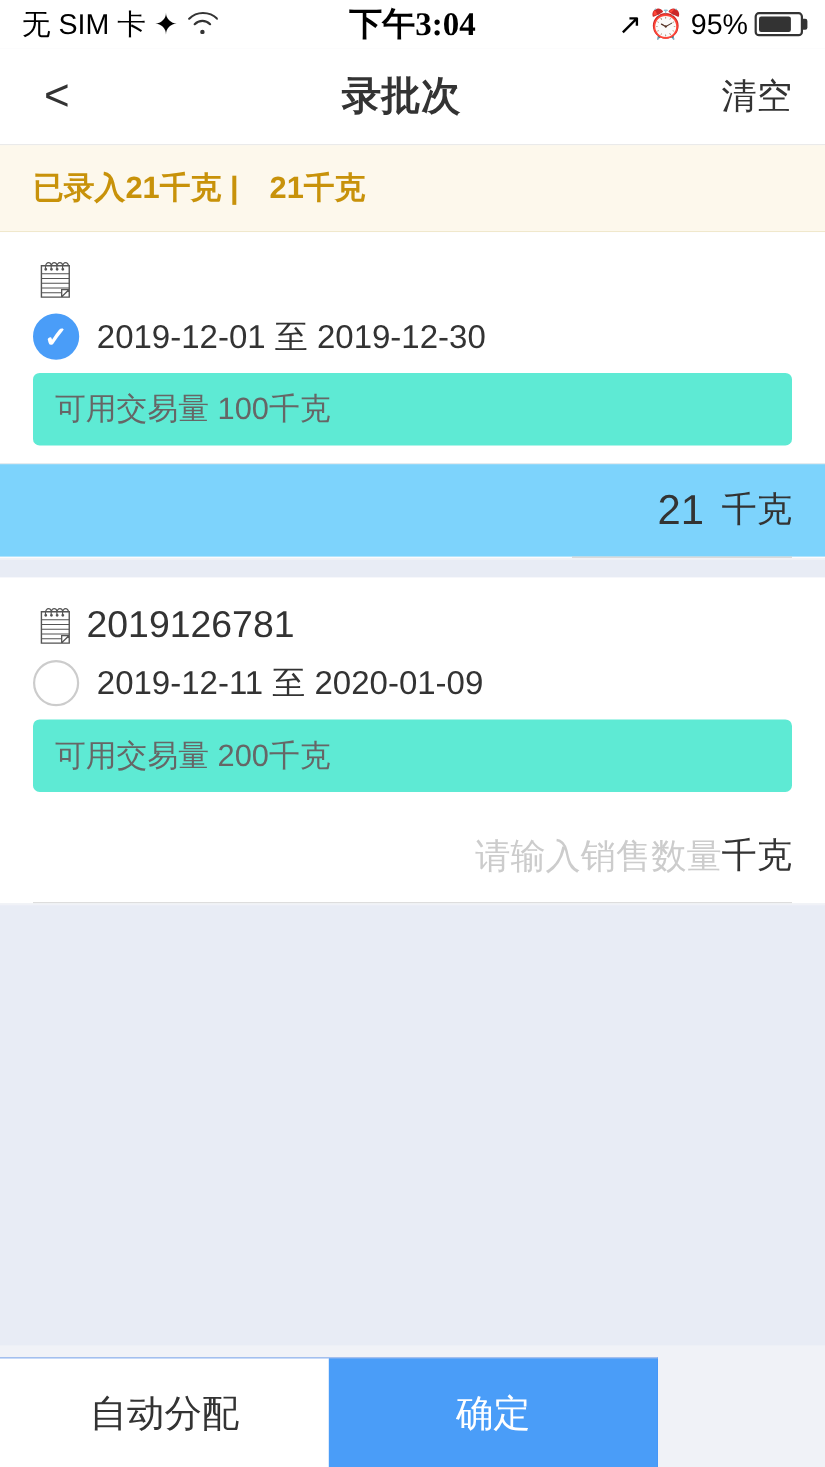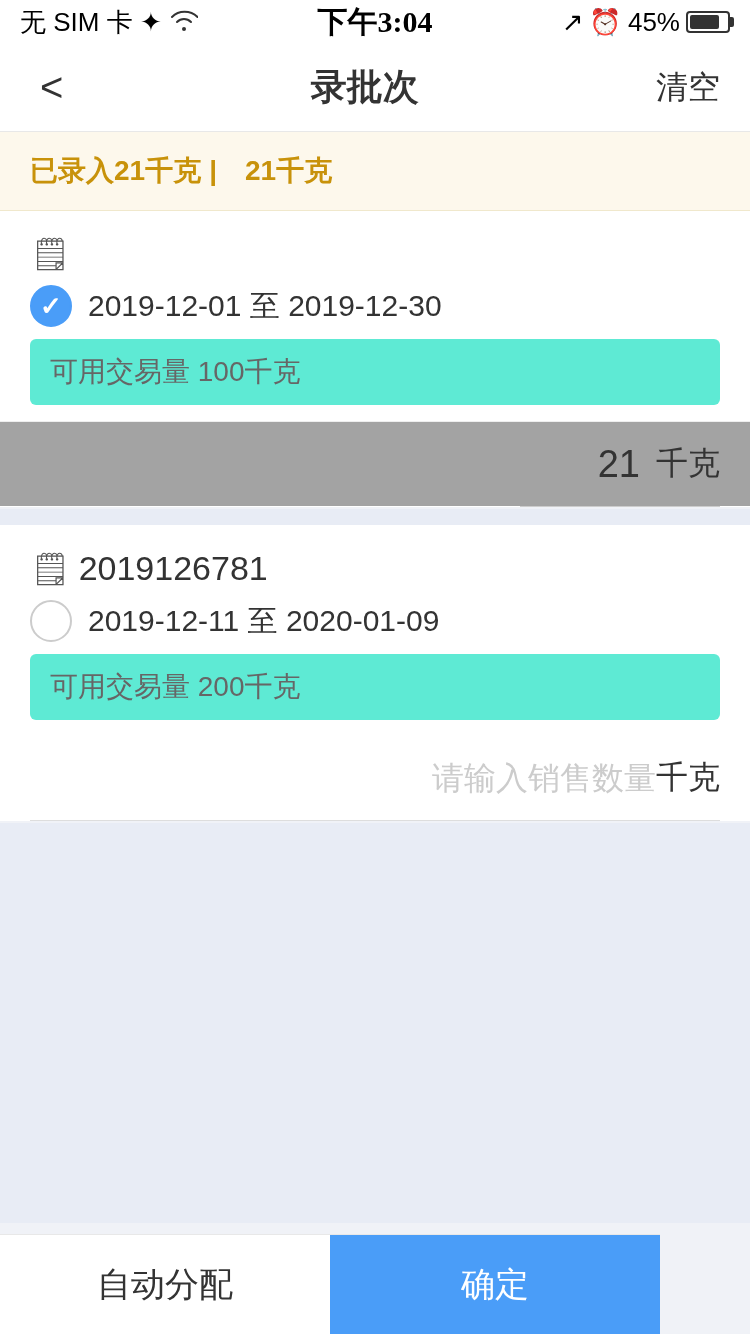--- a/index.html
+++ b/index.html
@@ -180,21 +180,21 @@
       margin: 0 30px 16px 30px;
       background: #5eead4;
       border-radius: 6px;
       padding: 14px 20px;
       font-size: 28px;
       color: #666;
     }
 
     
     .quantity-row {
-      background: #a3a3a3;
+      background: #7dd3fc;
       padding: 20px 30px;
       display: flex;
       align-items: center;
       justify-content: flex-end;
       gap: 16px;
       border-top: 1px solid #eee;
     }
     .quantity-value {
       font-size: 38px;
       font-weight: 500;
@@ -251,21 +251,21 @@
       background: #e8ecf5;
       flex: 1;
       min-height: 400px;
     }
 
     
     .bottom-bar {
       position: fixed;
       bottom: 0;
       left: 0;
-      width: 660px;
+      width: 598px;
       height: 100px;
       display: flex;
       background: #3b82f6;
       border-top: 1px solid #e8e8e8;
     }
     .btn-auto {
       flex: 1;
       display: flex;
       align-items: center;
       justify-content: center;
@@ -300,21 +300,21 @@
         <path d="M14 18a2 2 0 1 1 0 4 2 2 0 0 1 0-4z" fill="#333"></path>
         <path d="M7 13c1.8-1.8 4.3-3 7-3s5.2 1.2 7 3" stroke="#333" stroke-width="2" fill="none" stroke-linecap="round"></path>
         <path d="M2 8c3.2-3.2 7.7-5.2 12.5-5.2S24.3 4.8 27.5 8" stroke="#333" stroke-width="2" fill="none" stroke-linecap="round"></path>
       </svg>
     </span>
   </div>
   <div class="status-bar-center">下午3:04</div>
   <div class="status-bar-right">
     <span>↗</span>
     <span>⏰</span>
-    <span>45%</span>
+    <span>95%</span>
     <span class="battery-icon">
       <span class="battery-fill"></span>
     </span>
   </div>
 </div>
 
 <div class="nav-bar">
   <span class="nav-back">&lt;</span>
   <span class="nav-title">录批次</span>
   <span class="nav-clear">清空</span>

